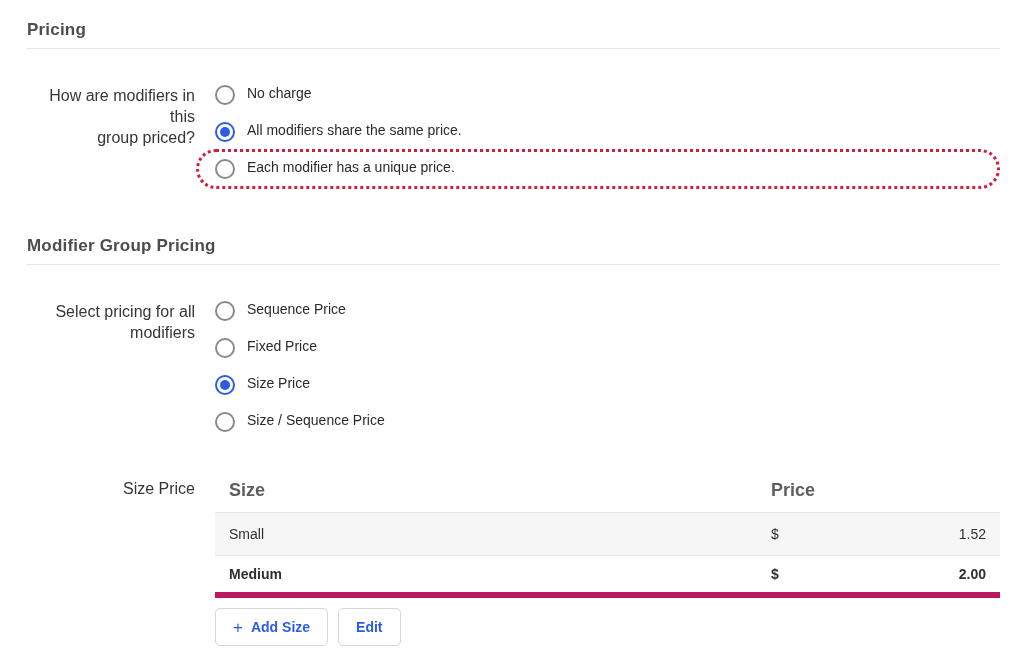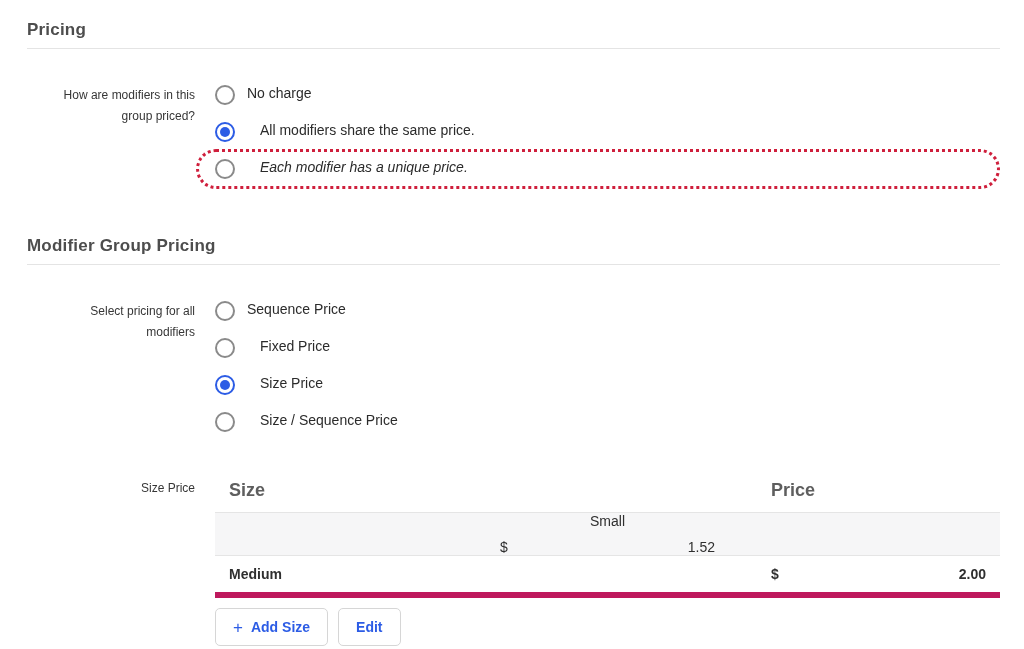--- a/index.html
+++ b/index.html
@@ -32,32 +32,32 @@
     display: flex;
     align-items: flex-start;
   }
   .form-row.q1 { margin-top: 36px; }
   .form-row.q2 { margin-top: 36px; }
   .form-row.q3 { margin-top: 42px; }
   .field-label {
     width: 168px;
     flex: none;
     text-align: right;
-    font-size: 12px;
+    font-size: 16px;
     line-height: 21px;
     color: #363636;
   }
   .field-control { margin-left: 20px; flex: 1; min-width: 0; }
   .radio-option {
     display: flex;
     align-items: flex-start;
     height: 20px;
     cursor: pointer;
   }
-  .radio-option + .radio-option { margin-top: 17px; gap: 13px; }
+  .radio-option + .radio-option { margin-top: 17px; }
   .radio {
     width: 20px; height: 20px;
     border: 2px solid #8a8a8a;
     border-radius: 50%;
     background: #fff;
     position: relative;
     flex: none;
   }
   .radio[data-selected="true"] { border-color: #2c5ce5; }
   .radio[data-selected="true"]::after {
@@ -73,32 +73,31 @@
     color: #2b2b2b;
     white-space: nowrap;
   }
   .radio-option.annotated {
     border: 3px dotted #cf1f3c;
     border-radius: 21px;
     height: auto;
     padding: 7px 19px 7px 16px;
     margin-left: -19px;
     margin-top: 7px !important;
-    font-style: italic;
   }
   .title-2 { margin-top: 47px; }
   
   .size-table {
     width: 100%;
     font-size: 14px;
   }
   .t-head { display: flex; }
   .t-row { display: flex; align-items: center; height: 43px; border-top: 1px solid #e5e5e5; }
   .t-row:last-of-type { border-bottom: 6px solid #be185d; font-weight: bold; }
-  .t-row.highlight { background: #f6f6f7; flex-direction: column; }
+  .t-row.highlight { background: #f6f6f7; }
   .cell-size { flex: 1; padding: 0 14px; }
   .cell-price {
     width: 243px; flex: none;
     display: flex;
     justify-content: space-between;
     align-items: center;
     padding: 0 14px;
   }
   .t-head .cell-size, .t-head .cell-price {
     font-size: 18px;

